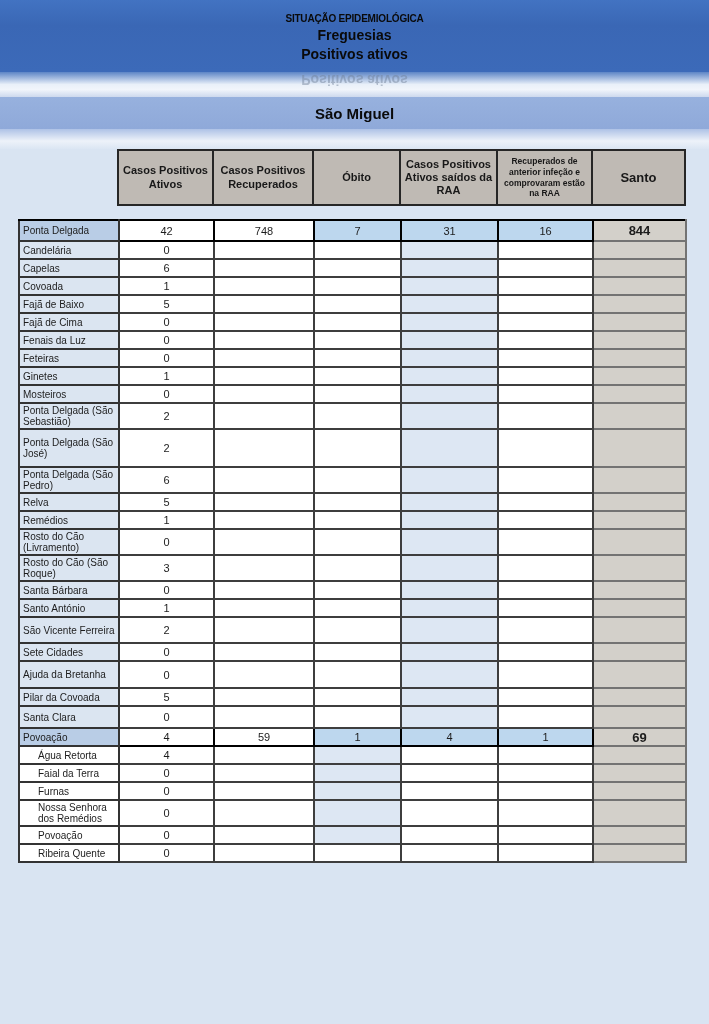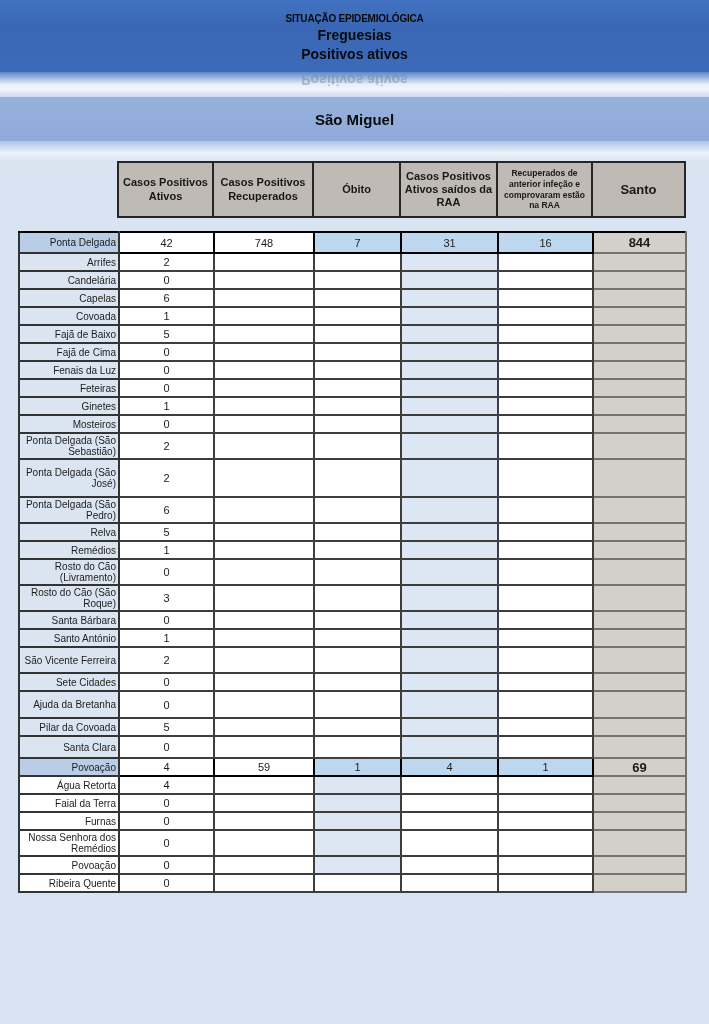--- a/index.html
+++ b/index.html
@@ -25,21 +25,21 @@
     background:linear-gradient(180deg,#5d85c6 0%,#e9f0f9 50%,#f1f5fb 70%,#cdd9ee 100%);
     display:flex; justify-content:center; align-items:flex-start;
     overflow:hidden;
   }
   .refl-text {
     transform:scaleY(-1);
     font-size:14px; font-weight:bold; color:#6f7f96; opacity:0.45;
     line-height:15px;
   }
   .island-band {
-    height:44px;
+    height:32px;
     background:linear-gradient(180deg,#97b1de 0%,#8fa9d9 100%);
     display:flex; align-items:center; justify-content:center;
   }
   .island-band .island { font-size:15px; font-weight:bold; color:#0a0a0a; }
   .fade-band {
     height:20px;
     background:linear-gradient(180deg,#aec2e6 0%,#edf2f9 60%,#dbe6f3 100%);
   }
   
   .table-wrap { margin-left:18px; width:667px; }
@@ -64,25 +64,25 @@
   .body-grid tr { height:18px; }
   .body-grid td {
     border:2px solid #3e3e3e;
     font-size:11px; color:#1c1c1c;
     text-align:center; vertical-align:middle;
     background:#ffffff;
     padding:0 2px;
     overflow:hidden;
   }
   .body-grid td.name {
-    font-size:10px; text-align:right; padding:1px 2px 1px 3px;
+    font-size:10px; text-align:left; padding:1px 2px 1px 3px;
     line-height:1.1; border-color:#333;
   }
   tr.sec-pd td.name { background:#dbe5f1; }
-  tr.sec-pv td.name { background:#ffffff; padding-left:0; }
+  tr.sec-pv td.name { background:#ffffff; padding-left:18px; }
   tr.concelho td.name { background:#b9cde6; }
   .body-grid td.tint { background:#dde7f3; }
   .body-grid td.total-cell {
     background:#d3d0ca;
     border:2px solid #737373;
   }
   tr.concelho td { border-top:2px solid #000; border-bottom:2px solid #000; border-color:#000; }
   tr.concelho td:nth-child(4),
   tr.concelho td:nth-child(5),
   tr.concelho td:nth-child(6) { background:#bdd7ee; }
@@ -149,29 +149,20 @@
   <tr class="concelho" style="height: 21px;">
     <td class="name">Ponta Delgada</td>
     <td class="v">42</td>
     <td class="v">748</td>
     <td class="v">7</td>
     <td class="v">31</td>
     <td class="v">16</td>
     <td class="v total-cell">844</td>
   </tr>
 
-  <tr class="freguesia sec-pd">
-    <td class="name">Arrifes</td>
-    <td class="v">2</td>
-    <td class="v"></td>
-    <td class="v"></td>
-    <td class="v tint"></td>
-    <td class="v"></td>
-    <td class="v total-cell"></td>
-  </tr>
 
   <tr class="freguesia sec-pd">
     <td class="name">Candelária</td>
     <td class="v">0</td>
     <td class="v"></td>
     <td class="v"></td>
     <td class="v tint"></td>
     <td class="v"></td>
     <td class="v total-cell"></td>
   </tr>

